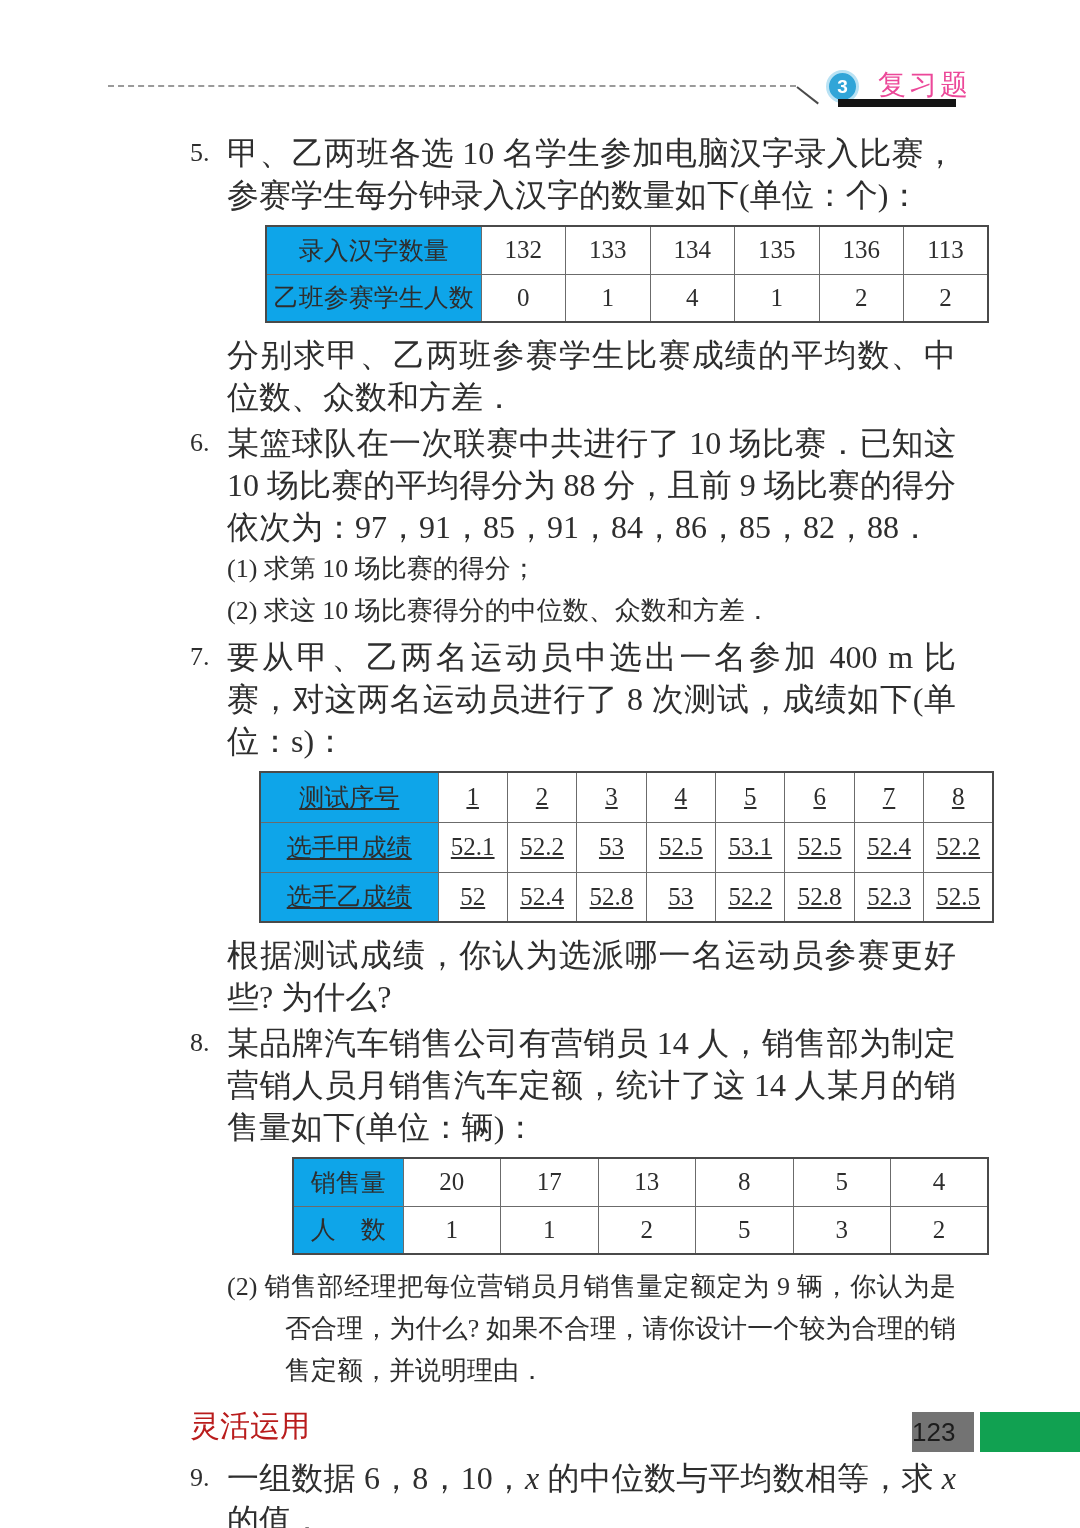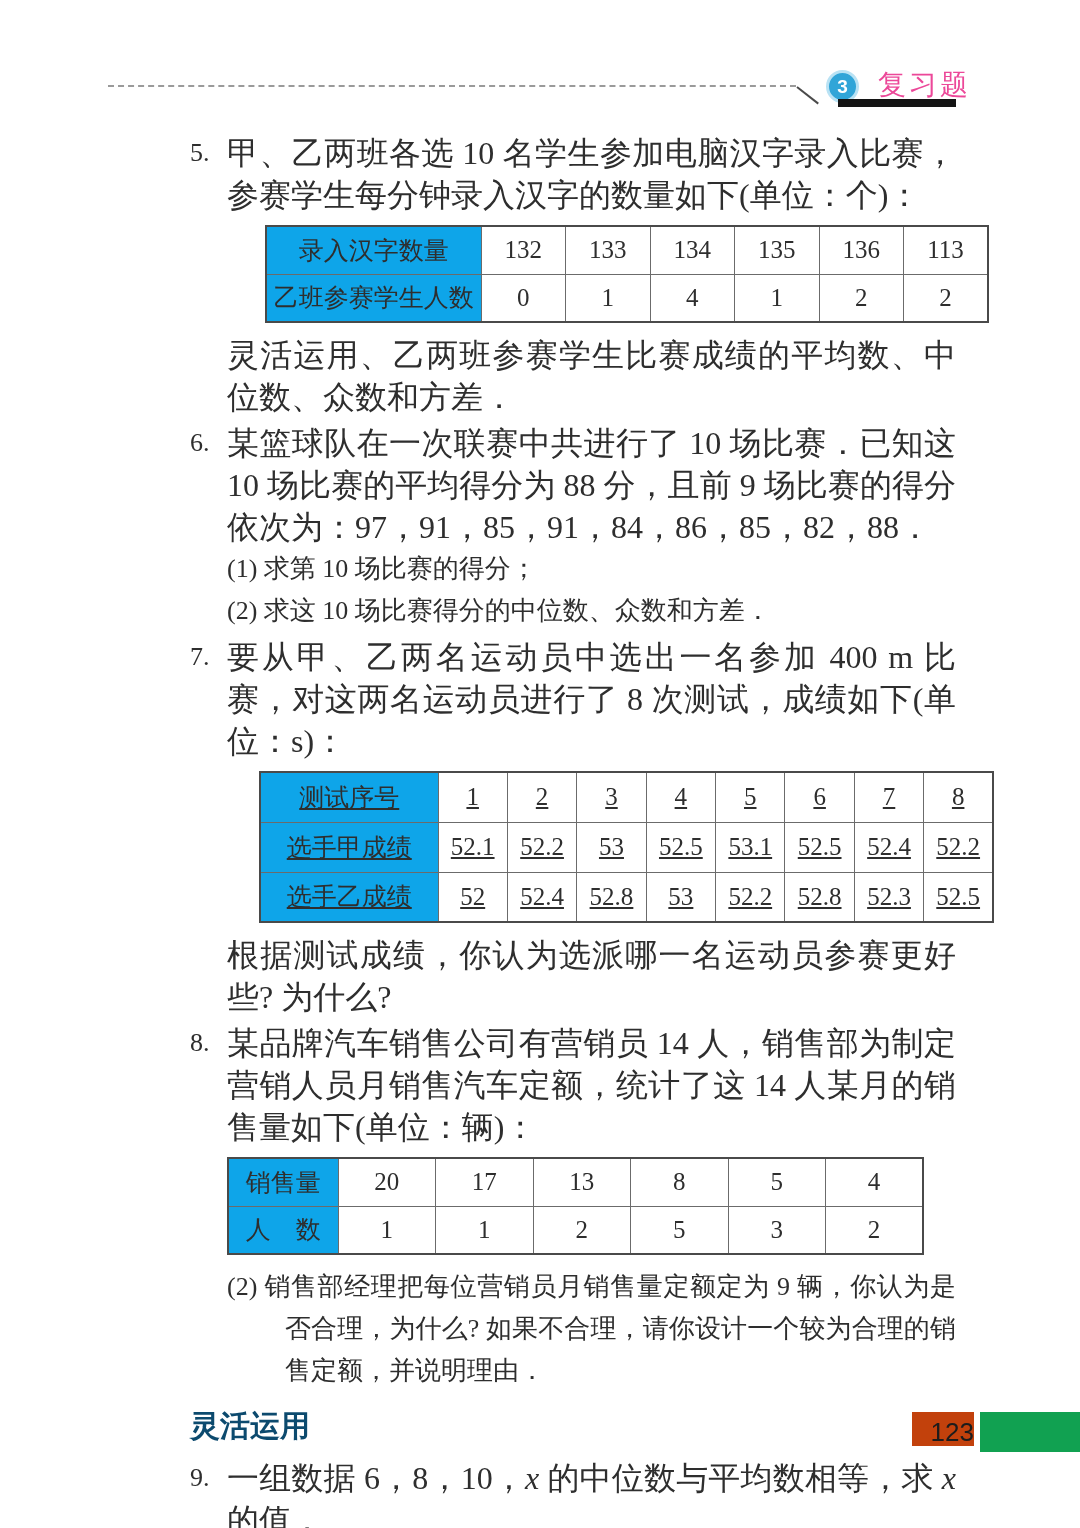--- a/index.html
+++ b/index.html
@@ -30,28 +30,28 @@
     padding-left:58px;text-indent:-58px;}
   .var{font-style:italic;}
   
   table.tbl{border-collapse:collapse;table-layout:fixed;
     margin:9px 0 11px 0;border:2px solid #4a4a4a;}
   .tbl th,.tbl td{border:1px solid #6b6b6b;text-align:center;
     font-weight:normal;font-size:25px;padding:0;overflow:hidden;}
   .tbl th.lbl{background:#0ea5e9;}
   #tbl1{margin-left:38px;width:722px;} #tbl1 tr{height:48px;}
   #tbl2{margin-left:32px;width:733px;text-decoration:underline;} #tbl2 tr{height:50px;}
-  #tbl3{width:695px;} #tbl3 tr{height:48px;}
+  #tbl3{margin-left:65px;width:695px;} #tbl3 tr{height:48px;}
   
   .section-title{margin:14px 0 10px 0;
     font-family:"Liberation Sans","DejaVu Sans",sans-serif;
-    font-weight:bold;font-size:30px;color:#0c4a6e;}
+    font-weight:normal;font-size:30px;color:#b91c1c;}
   
-  .page-badge{position:absolute;left:912px;top:1412px;width:62px;height:34px;
-    background:#c2410c;color:#1c1c1c;text-align:right;line-height:40px;
+  .page-badge{position:absolute;left:912px;top:1412px;width:62px;height:40px;
+    background:#737373;color:#1c1c1c;text-align:left;line-height:40px;
     font-size:26px;font-family:"Liberation Sans","DejaVu Sans",sans-serif;}
   .footer-bar{position:absolute;left:980px;top:1412px;width:100px;height:40px;
     background:#11a151;}
 </style>
 </head>
 <body>
 
 <div>
   <div class="hdr-dash"></div>
   <div class="hdr-tick"></div>
@@ -84,21 +84,21 @@
         <th class="lbl">乙班参赛学生人数</th>
         <td>0</td>
         <td>1</td>
         <td>4</td>
         <td>1</td>
         <td>2</td>
         <td>2</td>
       </tr>
     </tbody>
       </table>
-    <p class="ptext">灵活运用、乙两班参赛学生比赛成绩的平均数、中位数、众数和方差．</p>
+    <p class="ptext">分别求甲、乙两班参赛学生比赛成绩的平均数、中位数、众数和方差．</p>
   </section>
 
   <section class="problem">
     <span class="pnum">6.</span>
     <p class="ptext">某篮球队在一次联赛中共进行了 10 场比赛．已知这 10 场比赛的平均得分为 88 分，且前 9 场比赛的得分依次为：97，91，85，91，84，86，85，82，88．</p>
     <p class="item">(1) 求第 10 场比赛的得分；</p>
     <p class="item">(2) 求这 10 场比赛得分的中位数、众数和方差．</p>
   </section>
 
   <section class="problem">

